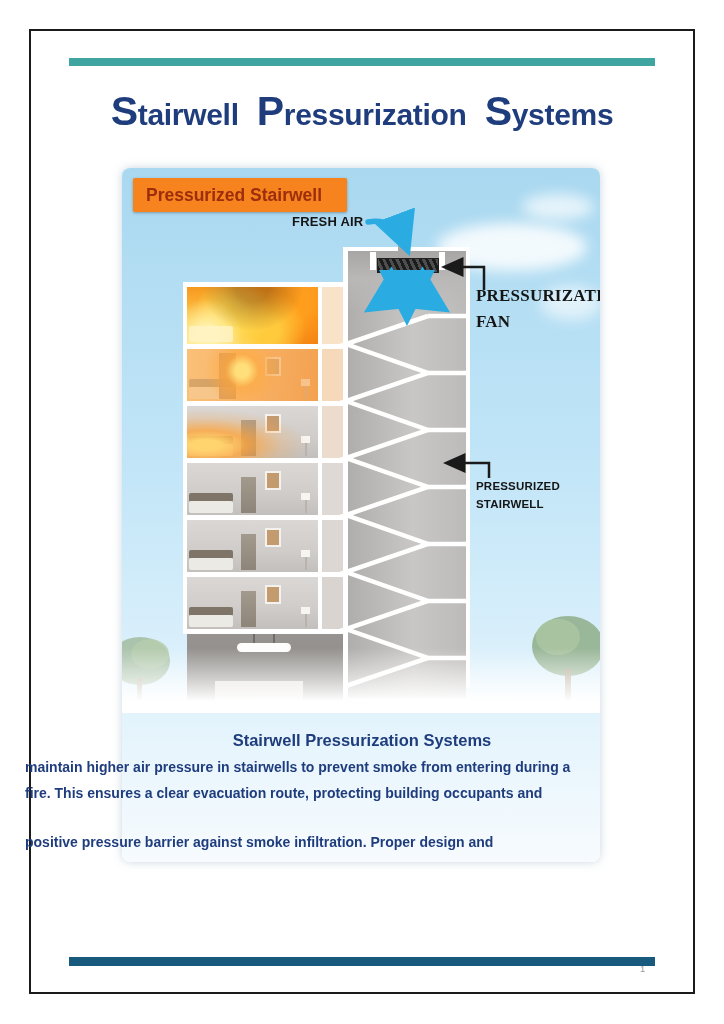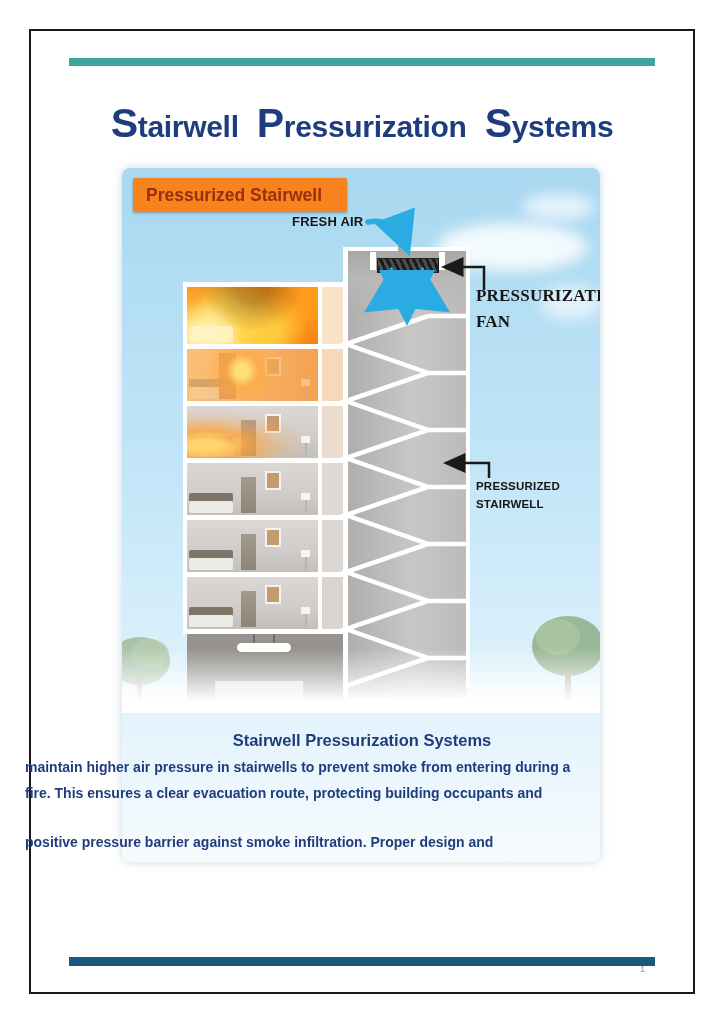--- a/index.html
+++ b/index.html
@@ -4,21 +4,21 @@
 <style>
   html,body{margin:0;padding:0;background:#fff;}
   .page{position:relative;width:724px;height:1024px;background:#fff;overflow:hidden;
         font-family:"Liberation Sans",sans-serif;}
   .frame{position:absolute;left:29px;top:29px;width:666px;height:965px;
          border:2px solid #1a1a1a;box-sizing:border-box;}
   .ruleT{position:absolute;left:69px;top:58px;width:586px;height:8px;background:#3fa5a0;}
   .ruleB{position:absolute;left:69px;top:957px;width:586px;height:9px;background:#175a7d;}
   .title{position:absolute;left:0;top:84px;width:100%;text-align:center;
          color:#1f3d7d;font-weight:bold;font-size:30px;letter-spacing:-0.3px;}
-  .tw{display:inline-block;margin:16px 5px;}
+  .tw{display:inline-block;margin:4px 5px;}
   .tw::first-letter{font-size:41px;}
 
   
   .illust{position:absolute;left:122px;top:168px;width:478px;height:694px;border-radius:8px;
           overflow:hidden;box-shadow:0 0 10px rgba(110,140,170,.35);
           background:linear-gradient(180deg,#a9d8f0 0%,#c3e6f8 45%,#e2f3fc 78%,#f7fbfe 100%);}
   .illust *{position:absolute;}
   .cloud{background:#fff;border-radius:50%;filter:blur(7px);opacity:.85;}
   .cl-a{left:315px;top:55px;width:150px;height:48px;}
   .cl-b{left:400px;top:26px;width:72px;height:26px;opacity:.7;}

